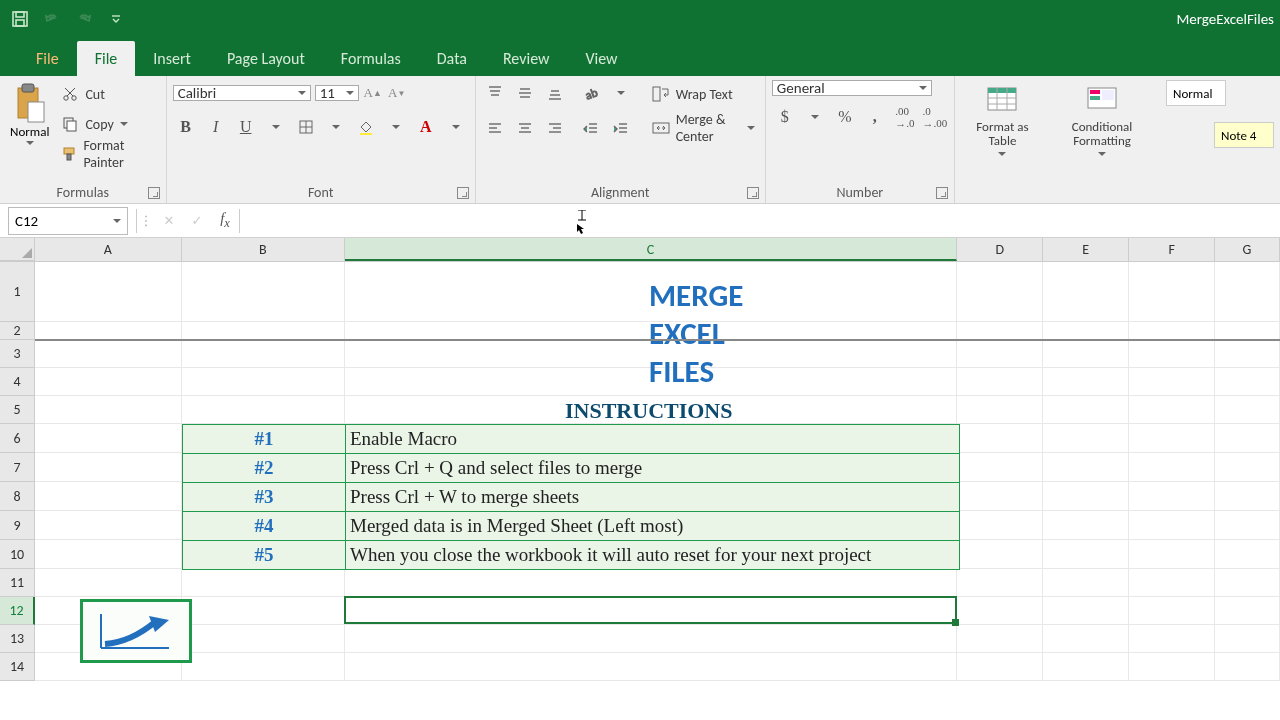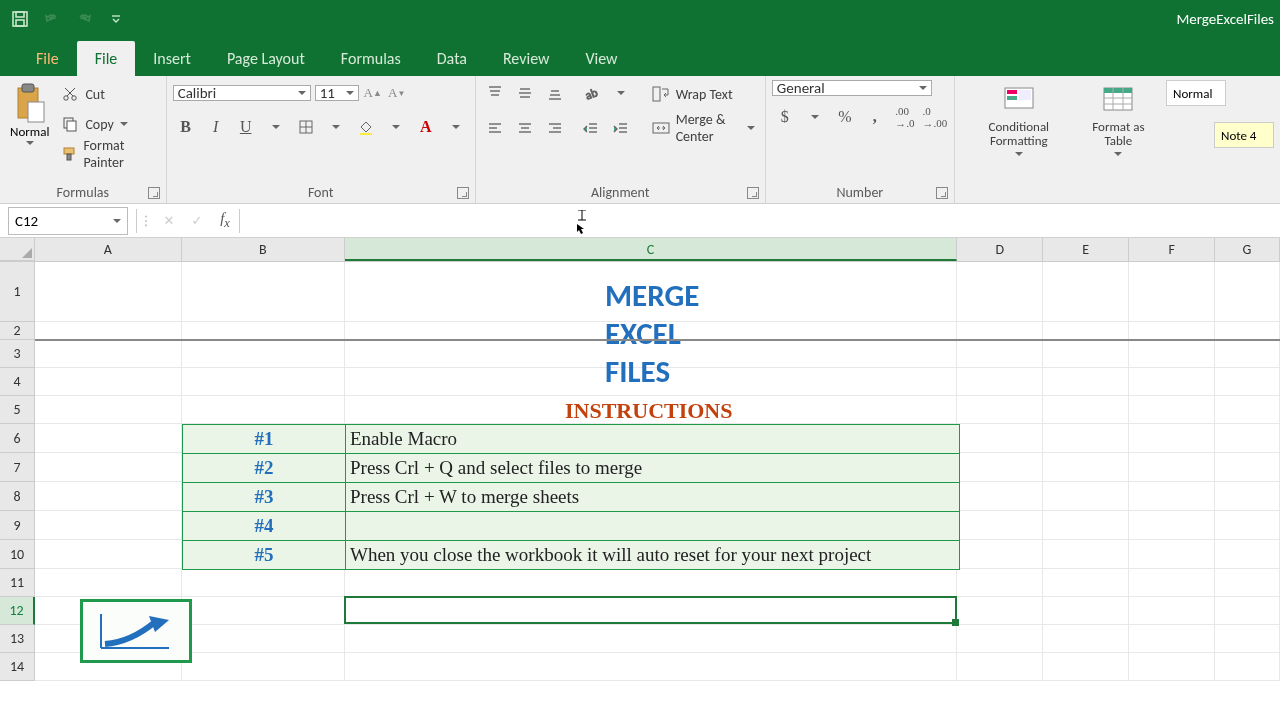--- a/index.html
+++ b/index.html
@@ -80,22 +80,22 @@
 .corner::after { content:""; position:absolute; right:2px; bottom:2px; border-left:10px solid transparent; border-bottom:10px solid #aaa;}
 .colh { background: #e8e8e8; border-right: 1px solid #ccc; text-align: center; color: #333; font-size: 14px; line-height: 24px; cursor:pointer; }
 .colh.selected { background: #d6e9d8; border-bottom: 2px solid #1f7a3a; color:#1f7a3a; font-weight:500; }
 .row { display: flex; }
 .rowh { width: 35px; background: #e8e8e8; border-right: 1px solid #ccc; border-bottom: 1px solid #ccc; text-align: center; color: #333; font-size: 14px; display:flex; align-items:center; justify-content:center; cursor:pointer;}
 .rowh.selected { background: #d6e9d8; border-right: 2px solid #1f7a3a; color:#15803d; }
 .cell { border-right: 1px solid #e8e8e8; border-bottom: 1px solid #e8e8e8; height: 100%; }
 
 
 .overlay { position: absolute; left: 35px; top: 24px; pointer-events: none; }
-.big-title { position:absolute; font-size: 31px; font-weight: 700; color: #2270bd; font-family: Calibri, sans-serif; }
-.sub-title { position:absolute; font-size: 22px; font-weight: 700; color: #c2410c; font-family: Georgia, 'Times New Roman', serif;}
+.big-title { position:absolute; font-size: 31px; font-weight: 700; color: #2270bd; font-family: Calibri, sans-serif; margin-left: 44px; }
+.sub-title { position:absolute; font-size: 22px; font-weight: 700; color: #0c4a6e; font-family: Georgia, 'Times New Roman', serif;}
 .instr-table { position:absolute; border: 1px solid #1f9a4d; background: #eaf4e7; font-family: Georgia, 'Times New Roman', serif;}
 .instr-row { display:flex; border-bottom: 1px solid #1f9a4d; }
 .instr-row:last-child { border-bottom: none;}
 .instr-num { width: 163px; border-right: 1px solid #1f9a4d; text-align:center; color:#2270bd; font-size:19px; font-weight:700; padding:3px 0;}
 .instr-txt { width: 613px; padding:3px 4px; color:#222; font-size:19px;}
 .hr-line { position:absolute; height:2px; background:#888; }
 .sel-cell { position:absolute; border: 2px solid #1f7a3a; }
 .sel-cell::after { content:""; position:absolute; right:-4px; bottom:-4px; width:7px; height:7px; background:#1f7a3a; }
 .logo { position:absolute; border:3px solid #1f9a4d; background:#fbfdfb; display:flex; align-items:center; justify-content:center;}
 
@@ -367,41 +367,41 @@
       </div>
     </div>
     <div class="group-label"><span>Number</span><span class="launcher"></span></div>
   </div>
 
   <div class="group" style="border-right:none;">
     <div class="group-body">
       <div class="rbtn lg">
         <div class="icn">
             <svg width="32" height="32" viewBox="0 0 32 32">
-              <rect x="2" y="4" width="28" height="20" fill="#fff" stroke="#888"></rect>
-              <rect x="4" y="6" width="10" height="4" fill="#e06"></rect>
-              <rect x="4" y="12" width="10" height="4" fill="#4a8"></rect>
-              <rect x="16" y="6" width="12" height="10" fill="#eef"></rect>
-            </svg>
-          </div>
-        <span style="text-align:center;line-height:14px;">Conditional Formatting</span>
-          <span class="dd-caret"></span>
-      </div>
-      <div class="rbtn lg">
-        <div class="icn">
-            <svg width="32" height="32" viewBox="0 0 32 32">
               <rect x="2" y="4" width="28" height="22" fill="#fff" stroke="#888"></rect>
               <rect x="2" y="4" width="28" height="5" fill="#4a8"></rect>
               <line x1="2" y1="14" x2="30" y2="14" stroke="#aaa"></line>
               <line x1="2" y1="20" x2="30" y2="20" stroke="#aaa"></line>
               <line x1="11" y1="4" x2="11" y2="26" stroke="#aaa"></line>
               <line x1="21" y1="4" x2="21" y2="26" stroke="#aaa"></line>
             </svg>
           </div>
         <span style="text-align:center;line-height:14px;">Format as Table</span>
+          <span class="dd-caret"></span>
+      </div>
+      <div class="rbtn lg">
+        <div class="icn">
+            <svg width="32" height="32" viewBox="0 0 32 32">
+              <rect x="2" y="4" width="28" height="20" fill="#fff" stroke="#888"></rect>
+              <rect x="4" y="6" width="10" height="4" fill="#e06"></rect>
+              <rect x="4" y="12" width="10" height="4" fill="#4a8"></rect>
+              <rect x="16" y="6" width="12" height="10" fill="#eef"></rect>
+            </svg>
+          </div>
+        <span style="text-align:center;line-height:14px;">Conditional Formatting</span>
           <span class="dd-caret"></span>
       </div>
       <div class="styles-right">
         <div class="style-cell" style="background:#fff;">
             <span>Normal</span>
           </div>
         <div class="style-cell" style="background:#ffffcc;margin-left:48px;">
             <span>Note 4</span>
           </div>
       </div>
@@ -589,20 +589,21 @@
         <div class="instr-row">
           <div class="instr-num">#2</div>
           <div class="instr-txt">Press Crl + Q and select files to merge</div>
         </div>
         <div class="instr-row">
           <div class="instr-num">#3</div>
           <div class="instr-txt">Press Crl + W to merge sheets</div>
         </div>
         <div class="instr-row">
           <div class="instr-num">#4</div>
+          <div class="instr-txt">Merged data is in Merged Sheet (Left most)</div>
         </div>
         <div class="instr-row">
           <div class="instr-num">#5</div>
           <div class="instr-txt">When you close the workbook it will auto reset for your next project</div>
         </div>
       </div>
       <div class="sel-cell" style="left: 309px; top: 334px; width: 613px; height: 28px;"></div>
       <div class="logo" style="left: 45px; top: 337px; width: 112px; height: 64px;">
         <svg width="90" height="50" viewBox="0 0 90 50">
           <line x1="10" y1="42" x2="10" y2="8" stroke="#2270bd" stroke-width="2"></line>

